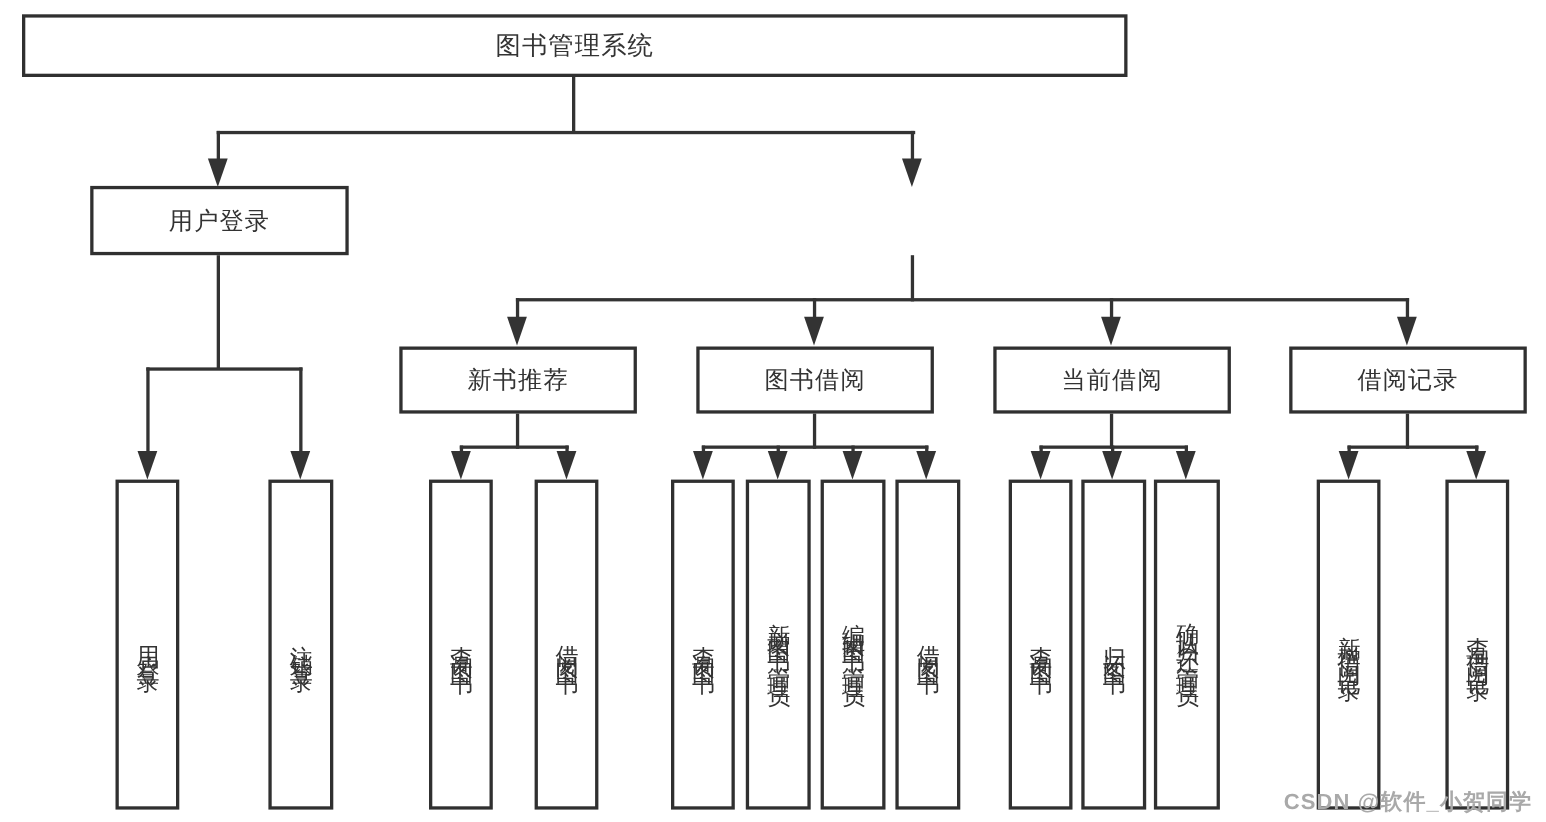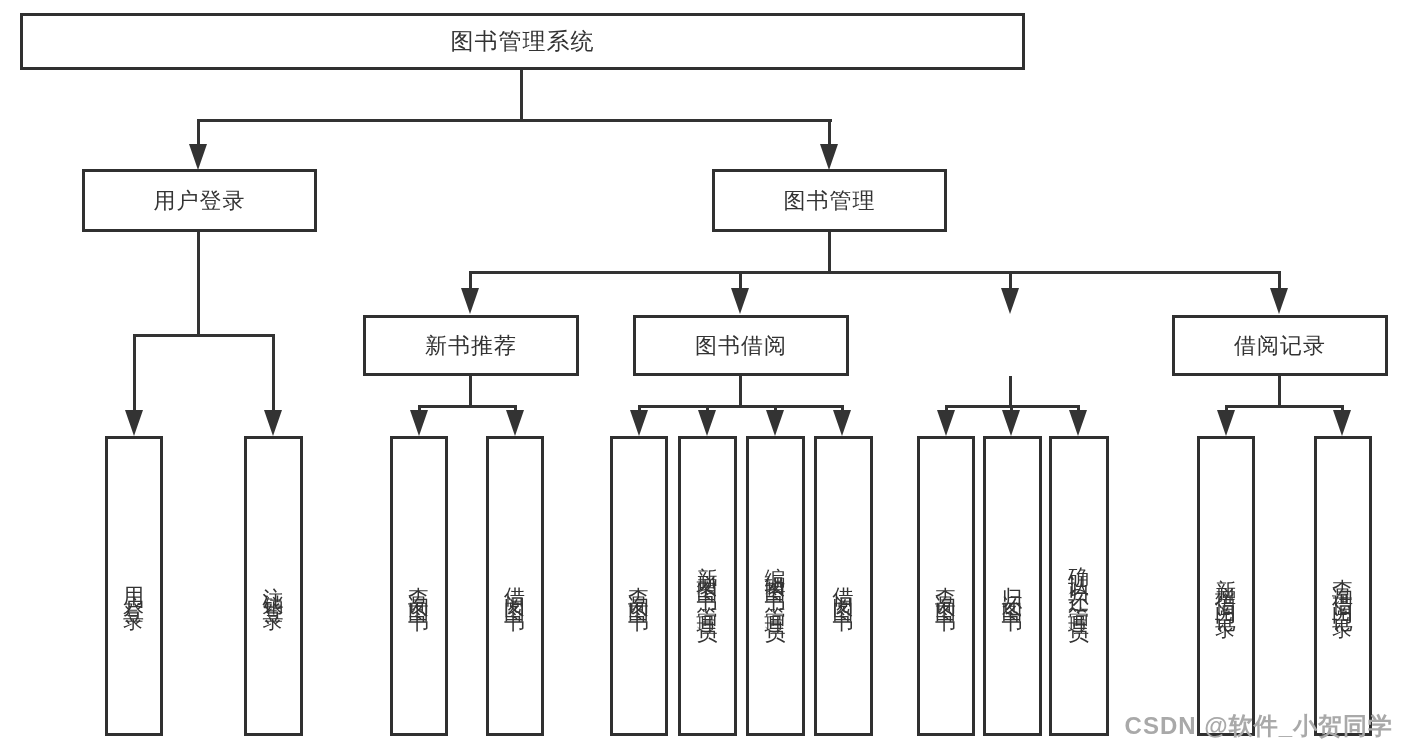--- a/index.html
+++ b/index.html
@@ -38,21 +38,21 @@
   .hl{position:absolute;height:3px;background:var(--line);}
   .arrow{
     position:absolute;width:0;height:0;
     border-left:9px solid transparent;
     border-right:9px solid transparent;
     border-top:26px solid var(--line);
   }
   .watermark{
     position:absolute;
     right:12px;bottom:5px;
-    font-size:24px;
+    font-size:20px;
     font-weight:600;
     color:var(--wm);
     z-index:10;
     letter-spacing:1px;
   }
 </style>
 </head>
 <body>
 
 <div id="canvas">
@@ -64,23 +64,20 @@
   <div class="vl" style="left:520px;top:70px;height:51px;"></div>
   <div class="hl" style="left:197px;top:119px;width:635px;"></div>
   <div class="vl" style="left:197px;top:119px;height:29px;"></div>
   <div class="arrow" style="left:189px;top:144px;"></div>
   <div class="vl" style="left:828px;top:119px;height:29px;"></div>
   <div class="arrow" style="left:820px;top:144px;"></div>
 
   <div class="node hnode" style="left:82px;top:169px;width:235px;height:63px;">
     <span>用户登录</span>
   </div>
-  <div class="node hnode" style="left:712px;top:169px;width:235px;height:63px;">
-    <span>图书管理</span>
-  </div>
 
   <div class="vl" style="left:197px;top:232px;height:104px;"></div>
   <div class="hl" style="left:133px;top:334px;width:142px;"></div>
   <div class="vl" style="left:133px;top:334px;height:78px;"></div>
   <div class="arrow" style="left:125px;top:410px;"></div>
   <div class="vl" style="left:272px;top:334px;height:78px;"></div>
   <div class="arrow" style="left:264px;top:410px;"></div>
 
   <div class="vl" style="left:828px;top:232px;height:42px;"></div>
   <div class="hl" style="left:469px;top:271px;width:812px;"></div>
@@ -91,20 +88,23 @@
   <div class="vl" style="left:1009px;top:271px;height:20px;"></div>
   <div class="arrow" style="left:1001px;top:288px;"></div>
   <div class="vl" style="left:1278px;top:271px;height:20px;"></div>
   <div class="arrow" style="left:1270px;top:288px;"></div>
 
   <div class="node hnode" style="left:633px;top:315px;width:216px;height:61px;">
     <span>图书借阅</span>
   </div>
   <div class="node hnode" style="left:363px;top:315px;width:216px;height:61px;">
     <span>新书推荐</span>
+  </div>
+  <div class="node hnode" style="left:903px;top:315px;width:216px;height:61px;">
+    <span>当前借阅</span>
   </div>
   <div class="node hnode" style="left:1172px;top:315px;width:216px;height:61px;">
     <span>借阅记录</span>
   </div>
 
   <div class="vl" style="left:469px;top:376px;height:32px;"></div>
   <div class="hl" style="left:418px;top:405px;width:99px;"></div>
   <div class="vl" style="left:418px;top:405px;height:8px;"></div>
   <div class="arrow" style="left:410px;top:410px;"></div>
   <div class="vl" style="left:514px;top:405px;height:8px;"></div>

